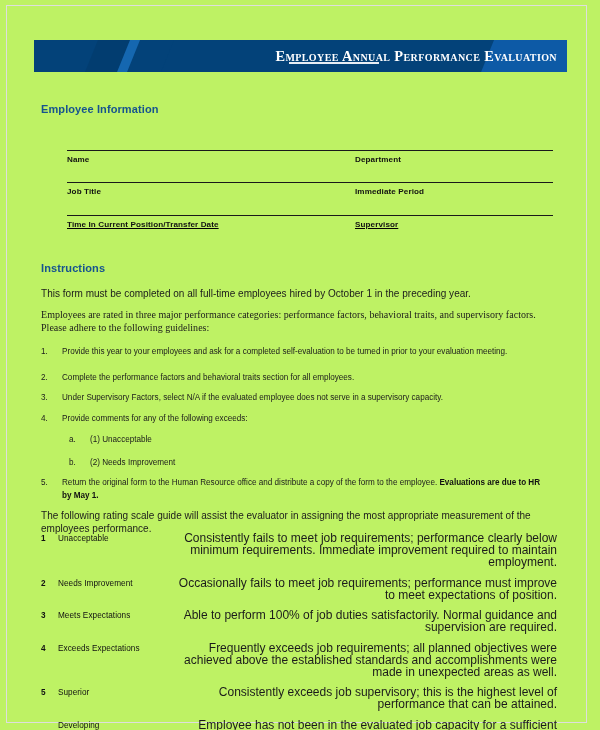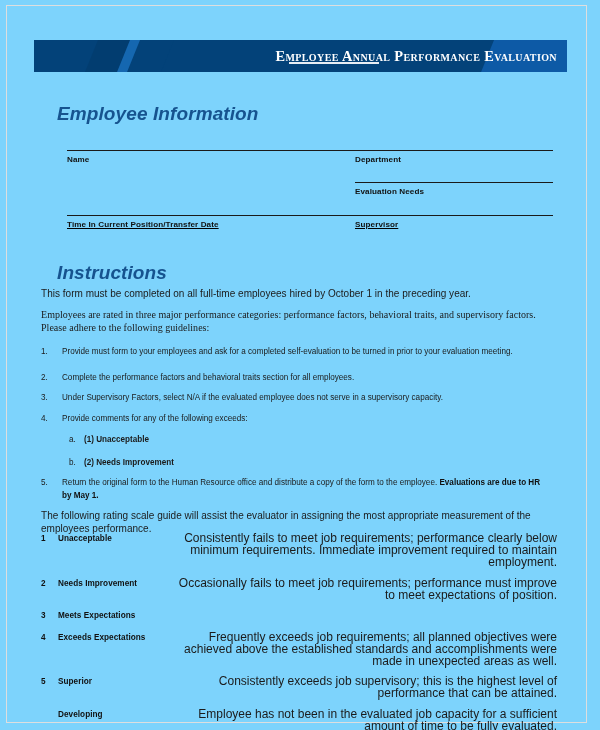--- a/index.html
+++ b/index.html
@@ -9,21 +9,21 @@
     background: #ffffff;
   }
   body {
     font-family: "Liberation Sans", "DejaVu Sans", sans-serif;
     -webkit-font-smoothing: antialiased;
   }
   .page {
     position: relative;
     width: 600px;
     height: 730px;
-    background: #7dd3fc;
+    background: #bef264;
     box-sizing: border-box;
     overflow: hidden;
   }
   .page-frame {
     position: absolute;
     left: 6px;
     top: 5px;
     width: 581px;
     height: 718px;
     border: 1px solid #dedede;
@@ -106,27 +106,26 @@
     left: 289px;
     top: 62px;
     width: 90px;
     height: 2px;
     background: #e8eef5;
   }
 
   
   .sec-heading {
     position: absolute;
-    left: 57px;
-    font-size: 19px;
+    left: 41px;
+    font-size: 11px;
     font-weight: 700;
     color: #16538f;
     letter-spacing: 0.1px;
     white-space: nowrap;
-    font-style: italic;
   }
   #heading-employee-information { top: 103px; }
   #heading-instructions { top: 262px; text-align: right; }
 
   
   .field {
     position: absolute;
     box-sizing: border-box;
     border-top: 1.4px solid #1a1a1a;
   }
@@ -186,22 +185,21 @@
     color: #1b1b1b;
   }
   .sub-item .marker {
     position: absolute;
     left: 0;
     top: 0;
     width: 18px;
   }
   .sub-item .content {
     display: block;
-    margin-left: 15px;
-    font-weight: bold;
+    margin-left: 21px;
   }
   #num-1 { top: 345px; }
   #num-2 { top: 371px; }
   #num-3 { top: 391px; }
   #num-4 { top: 412px; }
   #sub-a { top: 433px; }
   #sub-b { top: 456px; }
   #num-5 { top: 476px; width: 500px; }
   .strong { font-weight: 700; color: #111111; }
 
@@ -223,21 +221,21 @@
     flex: 0 0 17px;
     font-size: 8.2px;
     font-weight: 700;
     color: #111111;
     line-height: 13.4px;
   }
   .rating-label {
     width: 110px;
     flex: 0 0 110px;
     font-size: 8.2px;
-    font-weight: 700;
+    font-weight: 400;
     color: #111111;
     line-height: 13.4px;
     letter-spacing: 0.05px;
   }
   .rating-desc {
     flex: 1 1 auto;
     font-size: 12px;
     color: #1b1b1b;
     line-height: 12px;
     padding-right: 4px;
@@ -259,43 +257,46 @@
     <div class="banner-dark-wedge"></div>
     <div class="banner-title">Employee Annual Performance Evaluation</div>
   </div>
   <div class="banner-underline"></div>
 
   <div class="sec-heading" id="heading-employee-information">Employee Information</div>
 
   <div class="field col-left row1">
     <span class="field-label">Name</span>
   </div>
+  <div class="field col-left row2">
+    <span class="field-label">Job Title</span>
+  </div>
   <div class="field col-left row3">
     <span class="field-label">Time In Current Position/Transfer Date</span>
   </div>
 
   <div class="field col-right row1">
     <span class="field-label">Department</span>
   </div>
   <div class="field col-right row2">
-    <span class="field-label">Evaluation Needs</span>
+    <span class="field-label">Immediate Period</span>
   </div>
   <div class="field col-right row3">
     <span class="field-label">Supervisor</span>
   </div>
 
   <div class="sec-heading" id="heading-instructions">Instructions</div>
 
   <div class="body-text" id="para-1">This form must be completed on all full-time employees hired by October 1 in the preceding year.</div>
 
   <div class="body-text" id="para-2">Employees are rated in three major performance categories: performance factors, behavioral traits, and supervisory factors. Please adhere to the following guidelines:</div>
 
   <div class="num-item" id="num-1">
     <span class="marker">1.</span>
-    <span class="content">Provide must form to your employees and ask for a completed self-evaluation to be turned in prior to your evaluation meeting.</span>
+    <span class="content">Provide this year to your employees and ask for a completed self-evaluation to be turned in prior to your evaluation meeting.</span>
   </div>
   <div class="num-item" id="num-2">
     <span class="marker">2.</span>
     <span class="content">Complete the performance factors and behavioral traits section for all employees.</span>
   </div>
   <div class="num-item" id="num-3">
     <span class="marker">3.</span>
     <span class="content">Under Supervisory Factors, select N/A if the evaluated employee does not serve in a supervisory capacity.</span>
   </div>
   <div class="num-item" id="num-4">
@@ -329,20 +330,21 @@
 
     <div class="rating-row">
       <div class="rating-num">2</div>
       <div class="rating-label">Needs Improvement</div>
       <div class="rating-desc">Occasionally fails to meet job requirements; performance must improve to meet expectations of position.</div>
     </div>
 
     <div class="rating-row">
       <div class="rating-num">3</div>
       <div class="rating-label">Meets Expectations</div>
+      <div class="rating-desc">Able to perform 100% of job duties satisfactorily. Normal guidance and supervision are required.</div>
     </div>
 
     <div class="rating-row">
       <div class="rating-num">4</div>
       <div class="rating-label">Exceeds Expectations</div>
       <div class="rating-desc">Frequently exceeds job requirements; all planned objectives were achieved above the established standards and accomplishments were made in unexpected areas as well.</div>
     </div>
 
     <div class="rating-row">
       <div class="rating-num">5</div>

